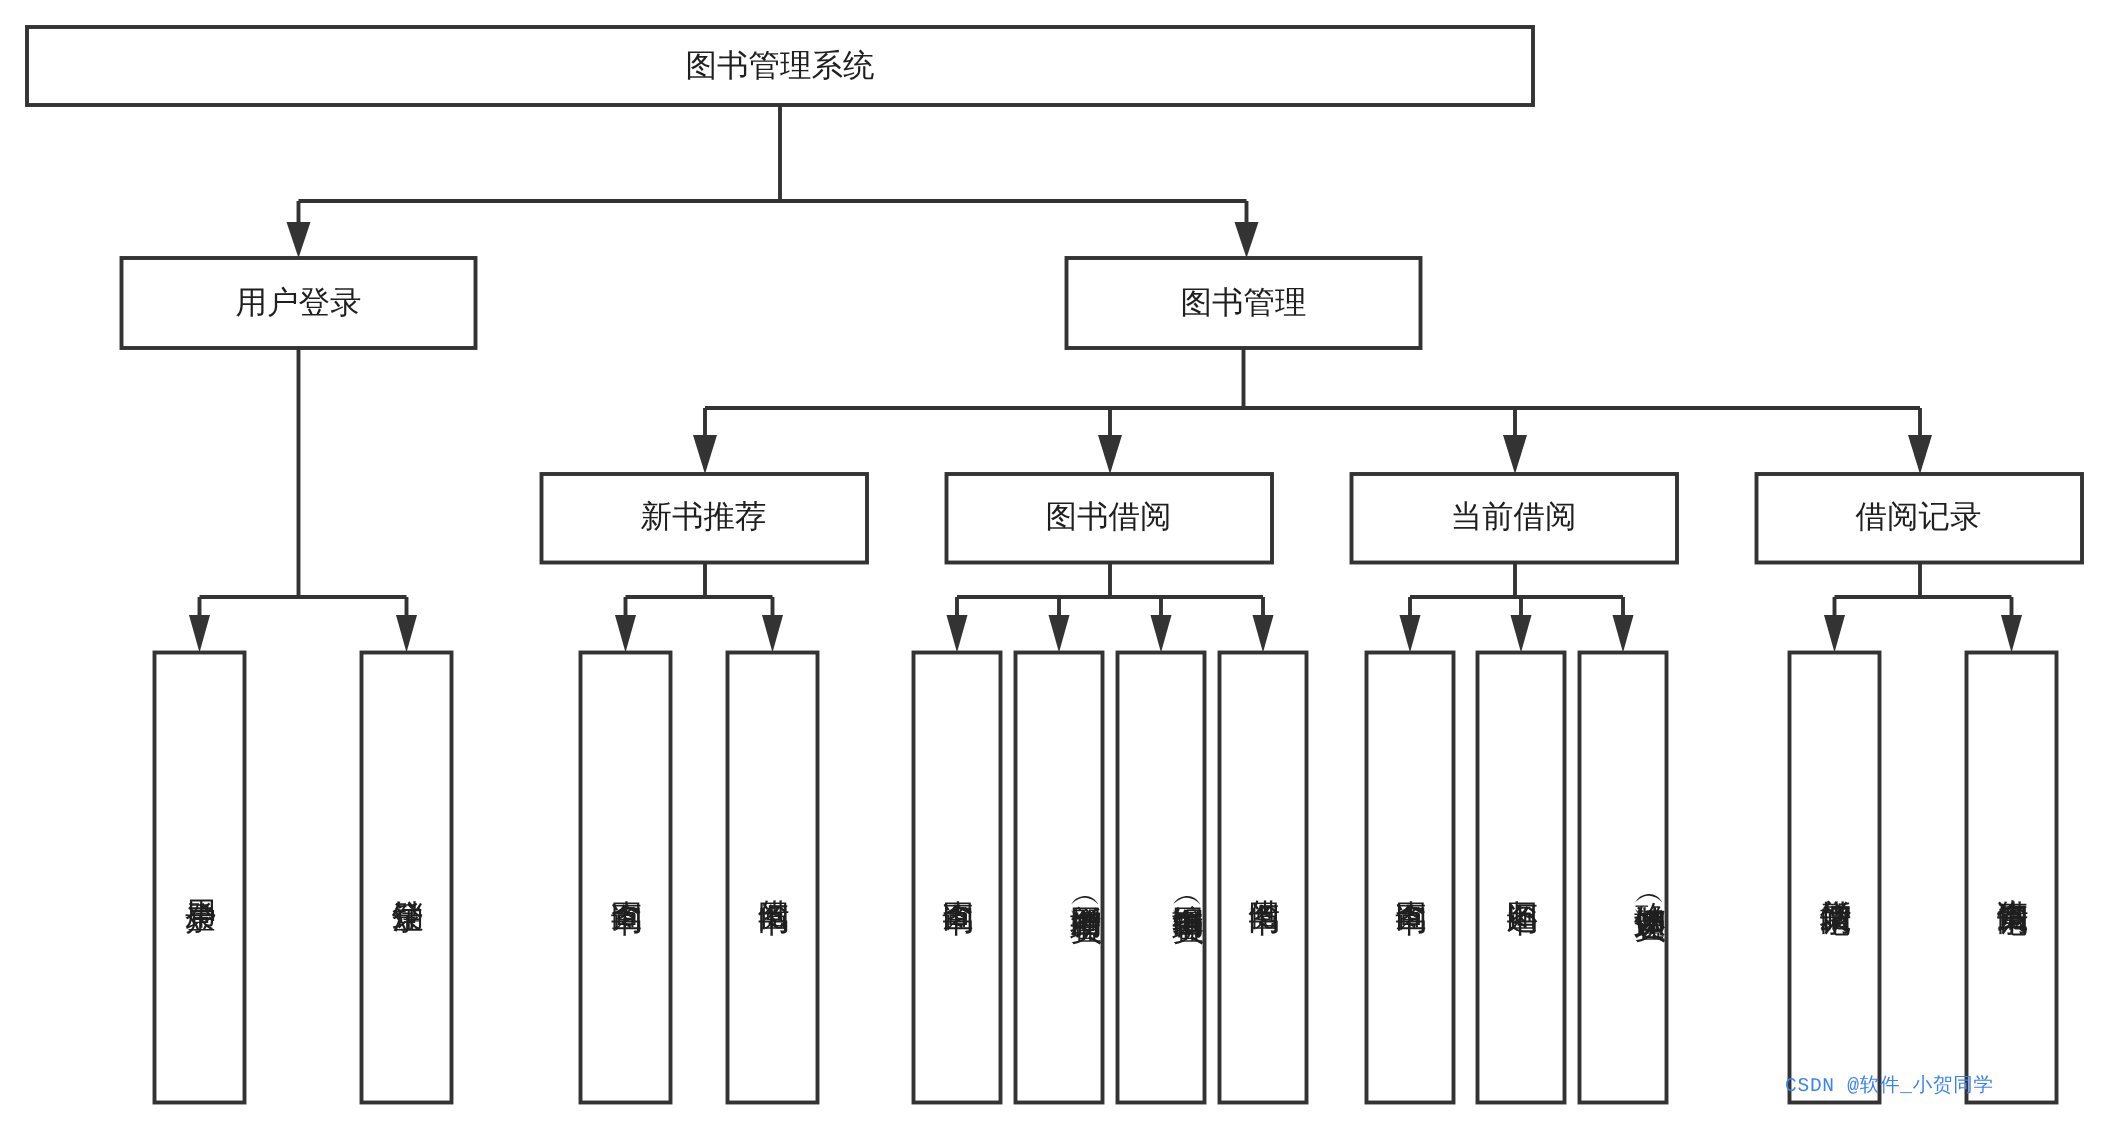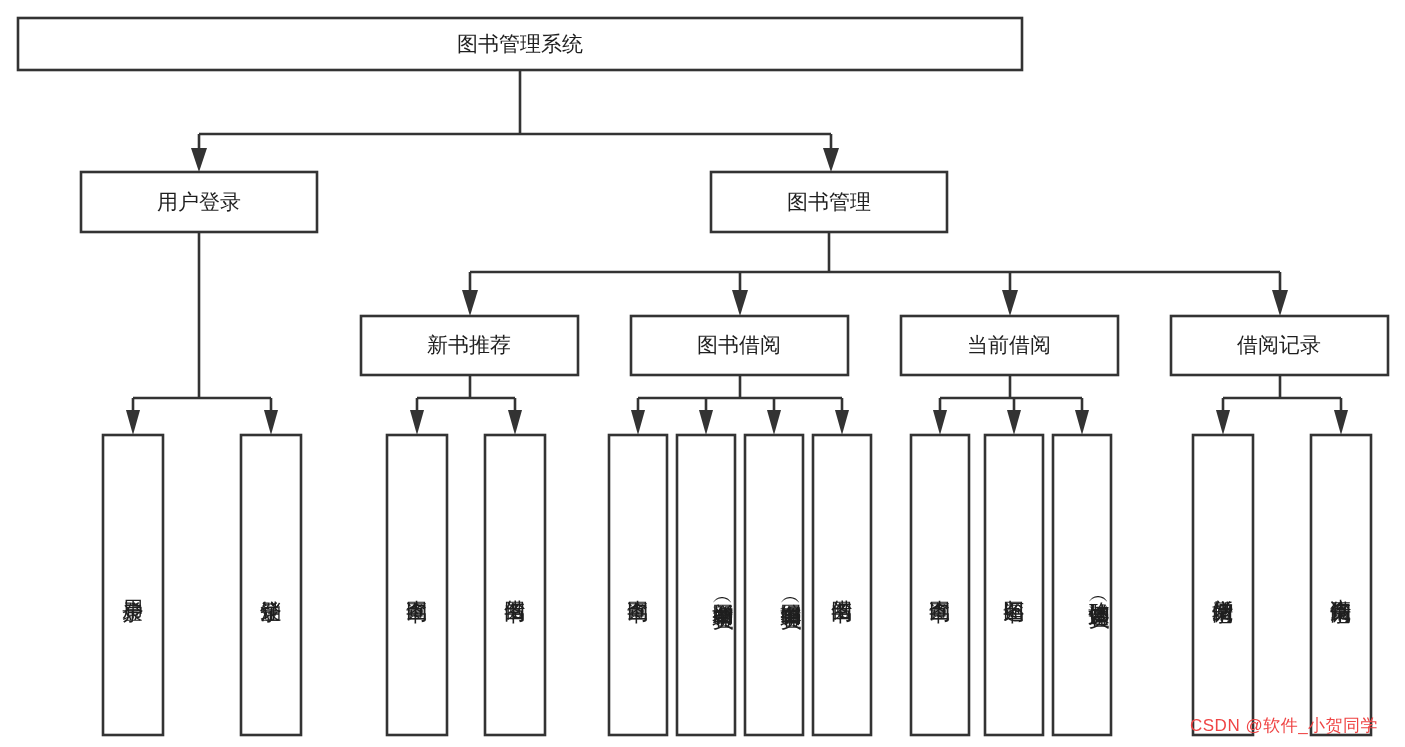--- a/index.html
+++ b/index.html
@@ -68,23 +68,23 @@
     font-family: "Liberation Sans", "DejaVu Sans", sans-serif;
     font-size: 21px;
     line-height: 1.12;
     color: #1f1f1f;
     letter-spacing: 1px;
     white-space: nowrap;
     pointer-events: none;
   }
   .watermark {
     position: absolute;
-    font-family: Liberation Sans, sans-serif;
-    font-size: 17px;
-    color: #ef4444;
+    font-family: Liberation Mono, monospace;
+    font-size: 13px;
+    color: #3b82f6;
     white-space: nowrap;
     letter-spacing: 0.5px;
   }
 </style>
 </head>
 <body>
 
 <div id="diagram-root">
 
   <svg id="tree-svg" viewBox="0 0 1405 747">

